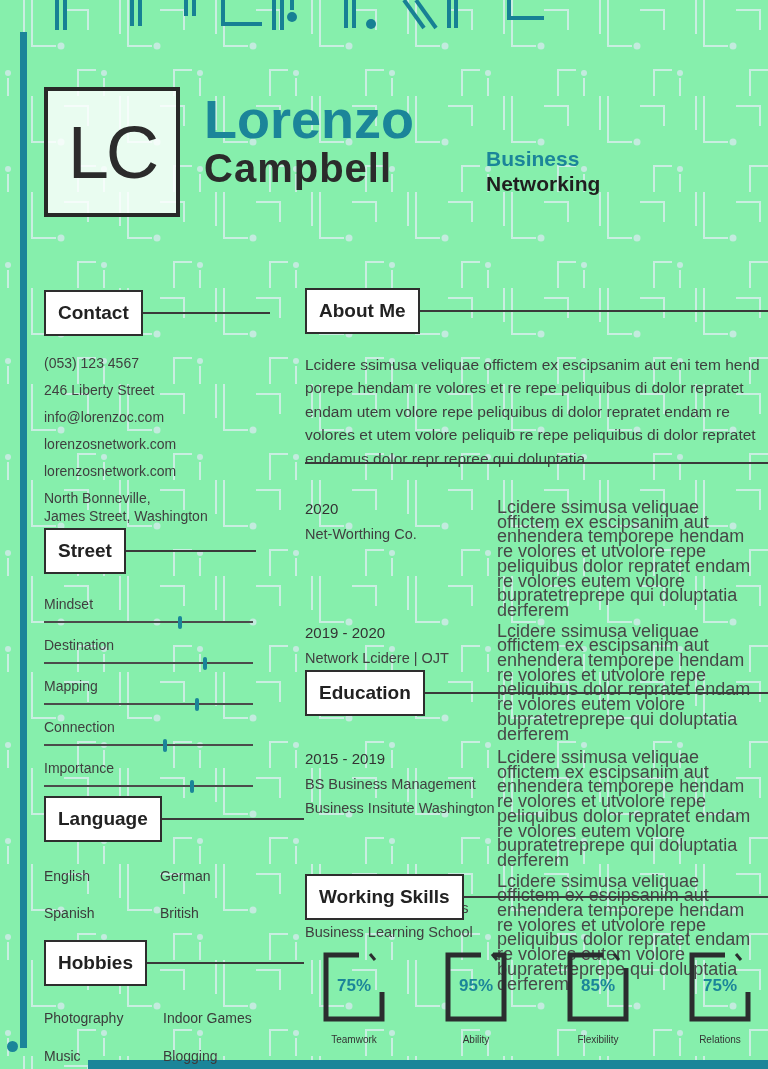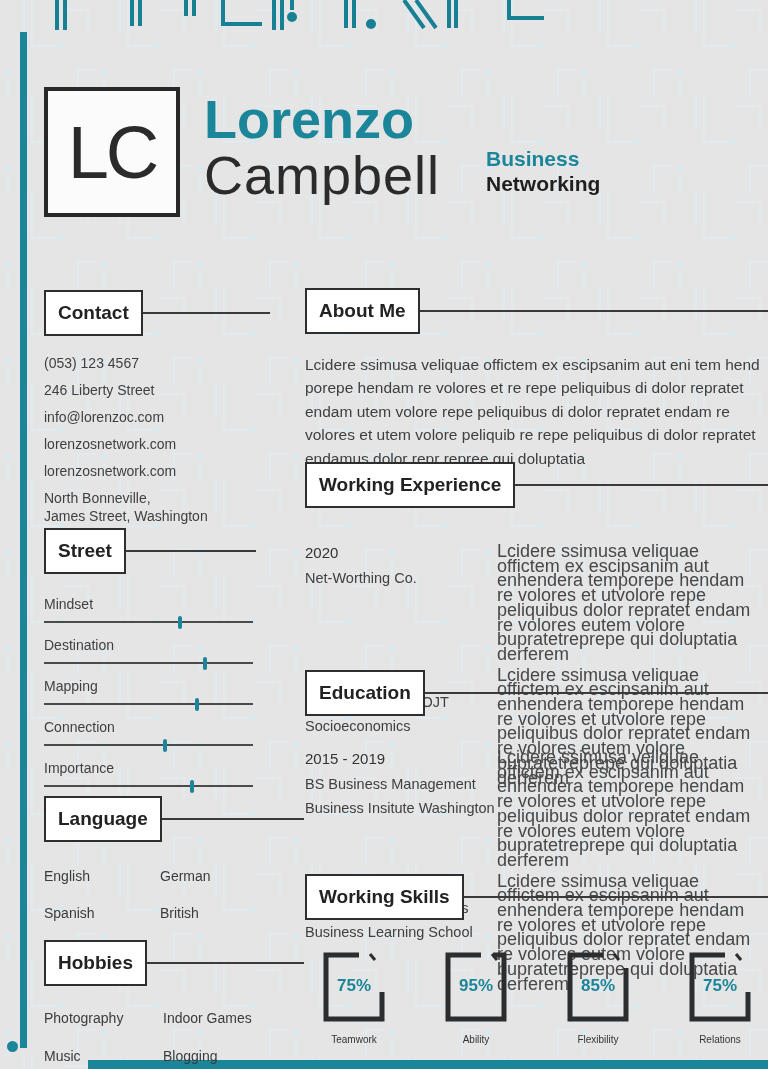--- a/index.html
+++ b/index.html
@@ -1,30 +1,30 @@
 <!DOCTYPE html>
 <html style="--accent: #1B8599; --ink: #2B2D2F;"><head>
 <meta charset="utf-8">
 <style>
   :root{ --accent:#1B8599; --ink:#2B2D2F; --line:#3a3a3a; }
   *{margin:0;padding:0;box-sizing:border-box;}
   body{background:#888;font-family:"Liberation Sans",sans-serif;}
-  .page{position:relative;width:768px;height:1069px;background:#e5e5e5;overflow:hidden;margin:0 auto;}
+  .page{position:relative;width:768px;height:1069px;background:#86efac;overflow:hidden;margin:0 auto;}
   .bg-svg{position:absolute;inset:0;z-index:0;}
   .stripe{position:absolute;left:20px;top:32px;width:7px;height:1016px;background:var(--accent);z-index:1;}
   .stripe-dot{position:absolute;left:7px;top:1041px;width:11px;height:11px;border-radius:50%;background:var(--accent);z-index:1;}
   .bottom-bar{position:absolute;left:88px;bottom:0;width:680px;height:9px;background:var(--accent);z-index:1;}
   .sec{position:absolute;z-index:2;}
   
   .logo-box{left:44px;top:87px;width:136px;height:130px;border:4px solid #282828;
     display:flex;align-items:center;justify-content:center;background:rgba(255,255,255,.82);
     font-size:74px;font-weight:300;letter-spacing:-3px;color:#2b2b2b;}
   .name-block{left:204px;top:92px;}
   .first-name{font-size:54px;font-weight:700;color:var(--accent);line-height:1.02;}
-  .last-name{font-size:54px;font-weight:400;color:#2b2b2b;line-height:1.05;letter-spacing:1px;}
+  .last-name{font-size:40px;font-weight:700;color:#2b2b2b;line-height:1.05;letter-spacing:1px;}
   .tag-block{left:486px;top:147px;line-height:1.18;}
   .tag-top{font-size:21px;font-weight:700;color:var(--accent);}
   .tag-bottom{font-size:21px;font-weight:700;color:#1f1f1f;}
   
   .hd{display:flex;align-items:center;}
   .hd-box{border:2.5px solid #2e2e2e;background:#fff;padding:10px 12px;font-size:19px;font-weight:700;
     color:#222;white-space:nowrap;position:relative;z-index:2;}
   .hd-rule{height:2px;background:var(--line);}
   .hd-rule.flex{flex:1;}
   
@@ -181,21 +181,20 @@
     <div class="sk-label">Importance</div>
     <div class="sk-line">
       <div class="sk-tick" style="left: calc(71% - 2px);"></div>
     </div>
   </div>
       </div>
   </div>
 
   <div class="sec experience">
     <div class="hd">
-      <div class="hd-box">Working Experience</div>
       <div class="hd-rule flex"></div>
     </div>
     <div class="entries">
         <div class="entry">
     <div>
       <div class="e-period">2020</div>
       <div class="e-line">Net-Worthing Co.</div>
     </div>
     <div class="e-desc">Lcidere ssimusa veliquae offictem ex escipsanim aut enhendera temporepe hendam re volores et utvolore repe peliquibus dolor repratet endam re volores eutem volore bupratetreprepe qui doluptatia derferem</div>
   </div>

